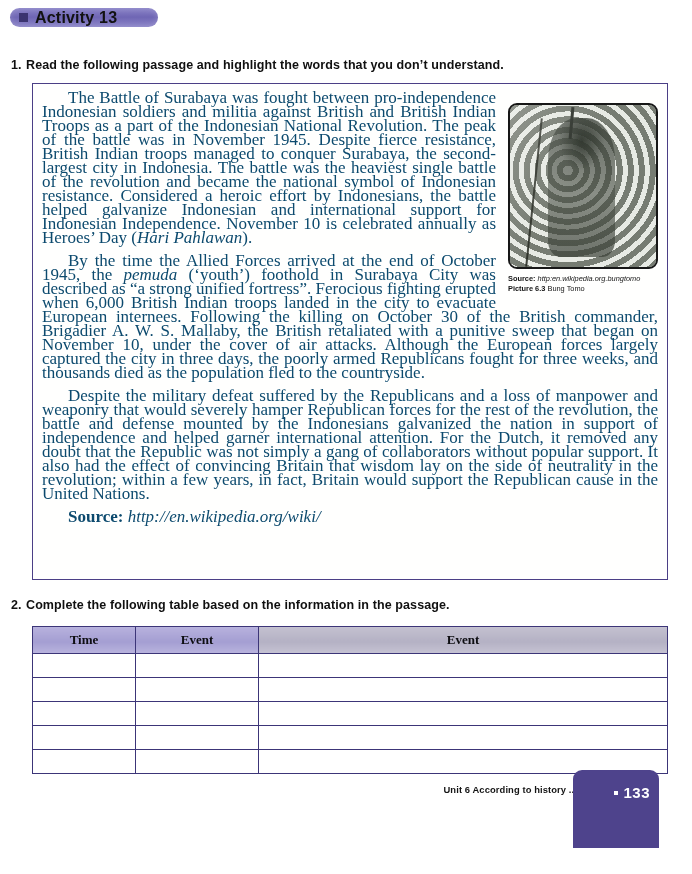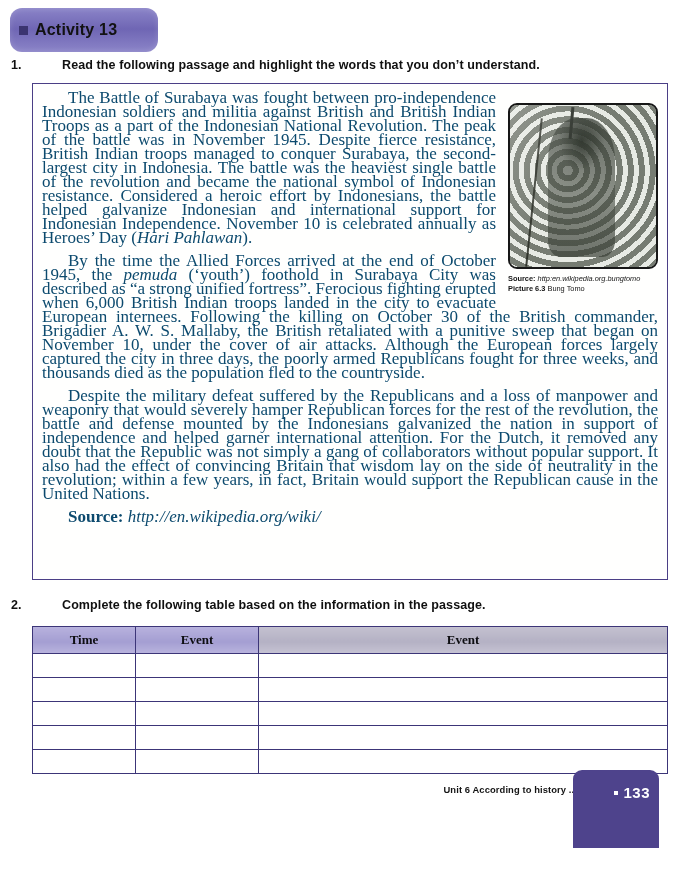--- a/index.html
+++ b/index.html
@@ -15,21 +15,21 @@
     font-family: "Liberation Sans", sans-serif;
     color: #16161a;
   }
 
   
   .activity-banner {
     position: absolute;
     left: 10px;
     top: 8px;
     width: 148px;
-    height: 44px;
+    height: 19px;
     background: linear-gradient(180deg, #8b84c8 0%, #6f66b4 48%, #8b84c8 100%);
     border-radius: 12px;
     box-shadow: inset 0 0 6px rgba(255,255,255,0.18);
     display: flex;
     align-items: center;
   }
   .activity-banner .sq {
     width: 9px;
     height: 9px;
     background: #3b3470;
@@ -52,21 +52,21 @@
     font-size: 12.5px;
     font-weight: bold;
     color: #101010;
   }
   .question .num {
     width: 26px;
     flex: 0 0 26px;
     padding-left: 11px;
     box-sizing: border-box;
   }
-  .question .qtext { letter-spacing: 0.1px; margin-left: 36px; }
+  .question .qtext { letter-spacing: 0.1px; }
 
   #q1 { left: 0; top: 58px; }
   #q2 { left: 0; top: 598px; }
 
   
   .passage-box {
     position: absolute;
     left: 32px;
     top: 83px;
     width: 636px;

